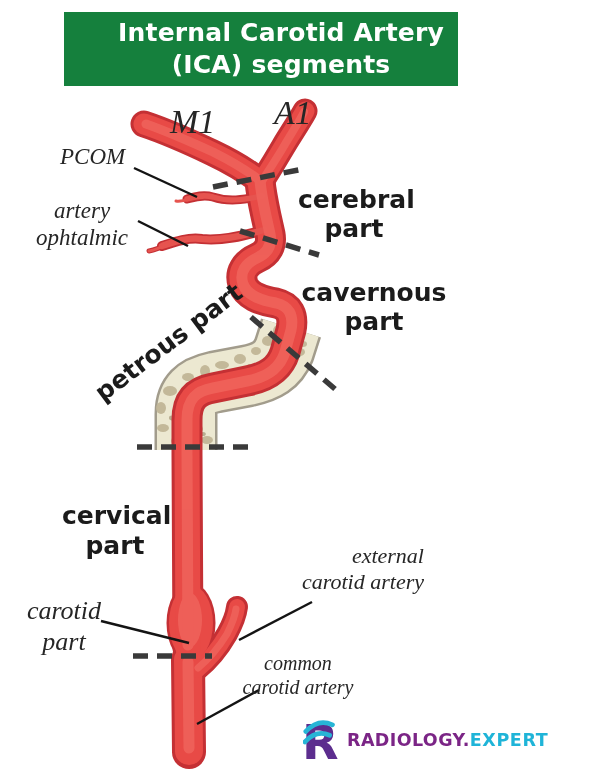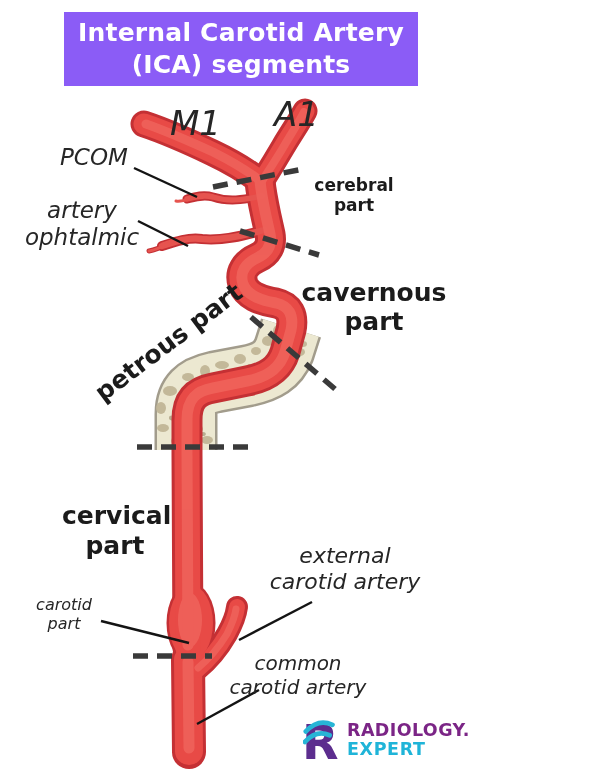--- a/index.html
+++ b/index.html
@@ -5,48 +5,48 @@
   html,body{margin:0;padding:0;}
   body{
     width:600px;height:783px;background:#ffffff;position:relative;overflow:hidden;
     font-family:"DejaVu Sans","Liberation Sans",sans-serif;
   }
   .stage{position:absolute;inset:0;width:600px;height:783px;}
   svg.diagram{position:absolute;left:0;top:0;}
 
   .title-banner{
     position:absolute;left:64px;top:12px;width:354px;height:74px;
-    background:#8b5cf6;color:#fff;display:flex;flex-direction:column;
+    background:#15803d;color:#fff;display:flex;flex-direction:column;
     align-items:center;justify-content:center;text-align:center;
-    font-weight:bold;font-size:25px;line-height:1.28;letter-spacing:.2px;
+    font-weight:bold;font-size:25px;line-height:1.28;letter-spacing:.2px;padding-left:40px;
   }
   .lbl{position:absolute;color:#1d1d1d;}
-  .italic{font-style:italic;color:#262626;}
+  .italic{font-style:italic;color:#262626;font-family:Liberation Serif, serif;}
   .bold{font-weight:bold;color:#1b1b1b;}
   .center{text-align:center;}
   .l-m1{left:170px;top:103px;font-size:34px;}
   .l-a1{left:274px;top:94px;font-size:34px;}
   .l-pcom{left:60px;top:144px;font-size:23px;}
   .l-oph{left:24px;top:197px;width:116px;font-size:23px;line-height:1.18;}
-  .l-cerebral{left:298px;top:176px;width:112px;font-size:17px;line-height:1.15;}
+  .l-cerebral{left:298px;top:186px;width:112px;font-size:25px;line-height:1.15;}
   .l-cavernous{left:300px;top:271px;width:148px;font-size:25px;line-height:1.15;margin-top:8px;}
   .l-petrous{
     left:98px;top:381px;font-size:25px;white-space:nowrap;
     transform:rotate(-37deg);transform-origin:0 50%;
   }
   .l-cervical{left:62px;top:501px;width:106px;font-size:25px;line-height:1.18;}
-  .l-external{left:266px;top:543px;width:158px;font-size:22px;line-height:1.2;}
-  .l-bulb{left:22px;top:596px;width:84px;font-size:16px;line-height:1.18;}
+  .l-external{left:266px;top:543px;width:158px;font-size:22px;line-height:1.2;text-align:right;}
+  .l-bulb{left:22px;top:596px;width:84px;font-size:26px;line-height:1.18;}
   .l-common{left:227px;top:651px;width:142px;font-size:20px;line-height:1.2;}
   .lbl span{display:block;}
 
   .logo{
     position:absolute;left:303px;top:717px;display:flex;align-items:center;gap:6px;
   }
-  .logo-text{display:flex;flex-direction:column;line-height:1.08;}
+  .logo-text{display:flex;line-height:1.08;}
   .logo-top{font-size:17.5px;font-weight:800;color:#7b2586;letter-spacing:.4px;}
   .logo-bottom{font-size:17.5px;font-weight:700;color:#1fb4d8;letter-spacing:.6px;}
 </style>
 </head>
 <body>
 
 <div class="stage">
 
   <svg class="diagram" width="600" height="783" viewBox="0 0 600 783">
 

